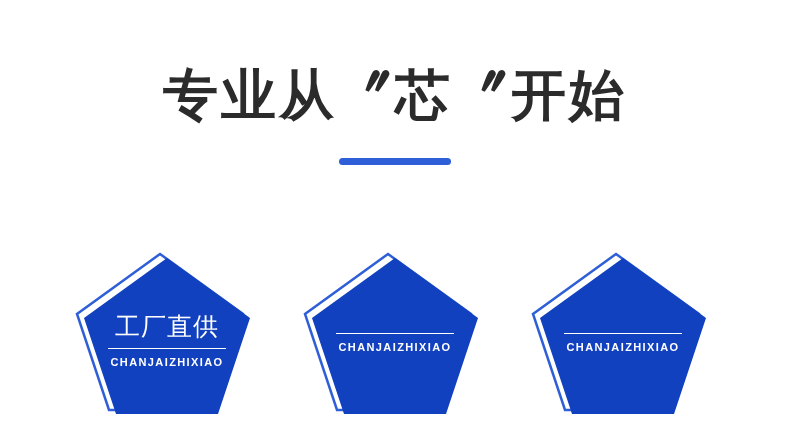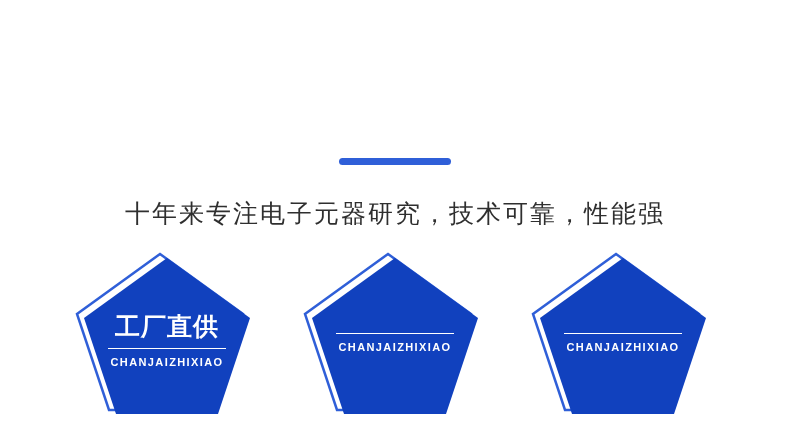--- a/index.html
+++ b/index.html
@@ -107,21 +107,21 @@
     align-items: center;
     justify-content: center;
     padding-top: 8px;
     box-sizing: border-box;
     pointer-events: none;
   }
 
   .badge-title {
     font-size: 25px;
     line-height: 30px;
-    font-weight: 700;
+    font-weight: 400;
     color: #ffffff;
     letter-spacing: 1px;
     white-space: nowrap;
   }
 
   .badge-rule {
     width: 118px;
     height: 1px;
     background: #ffffff;
     margin: 7px 0 6px 0;
@@ -134,24 +134,24 @@
     color: #ffffff;
     letter-spacing: 1.4px;
     white-space: nowrap;
   }
 </style>
 </head>
 <body>
 
 <div class="banner">
 
+  <div class="headline">专业从〞芯〞开始</div>
 
   <div class="divider-bar"></div>
 
-  <div class="subhead">十年来专注电子元器研究，技术可靠，性能强</div>
 
   <div class="badge-row">
 
     <div class="badge">
       <svg class="badge-outline" viewBox="0 0 172 162">
         <polygon points="86,3 169,63 137,159 35,159 3,63" fill="none" stroke="#2f5fd8" stroke-width="2.5"></polygon>
       </svg>
       <svg class="badge-shape" viewBox="0 0 172 162">
         <polygon points="86,3 169,63 137,159 35,159 3,63" fill="#1141be"></polygon>
       </svg>

